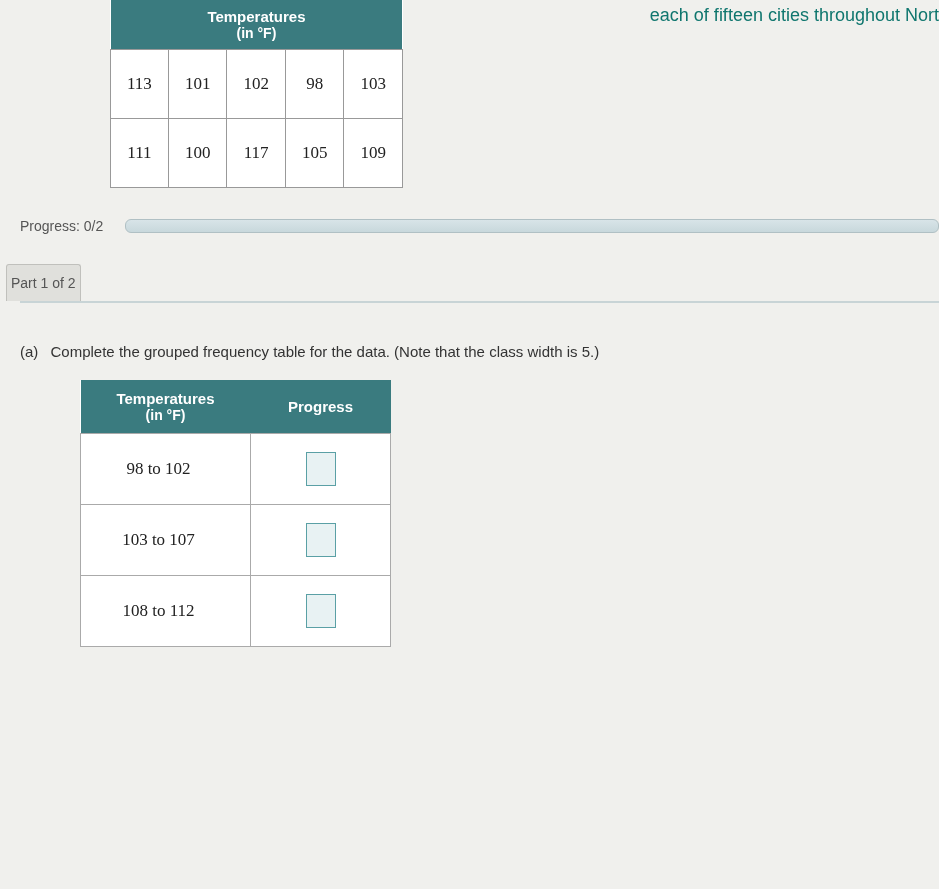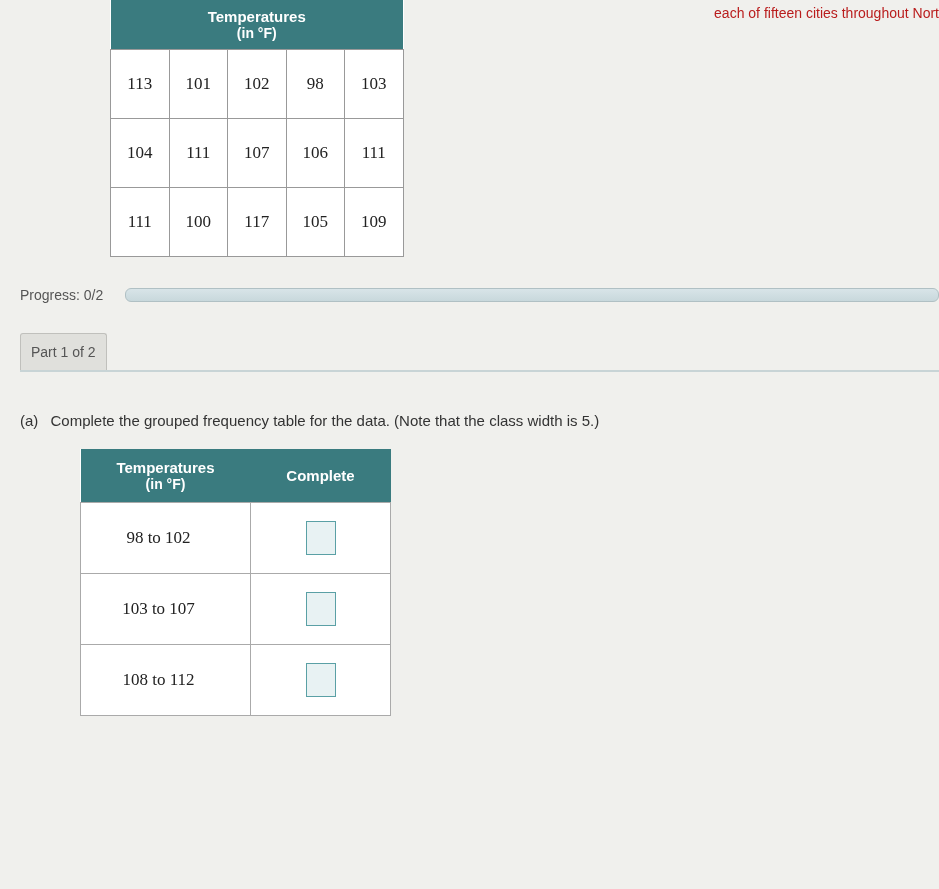--- a/index.html
+++ b/index.html
@@ -11,22 +11,22 @@
       font-family: Verdana, Geneva, sans-serif;
       background: #f0f0ed;
       color: #333;
       width: 939px;
       padding: 0;
     }
     .top-text {
       position: absolute;
       top: 5px;
       right: 0;
-      font-size: 14px;
-      color: #b91c1c;
+      font-size: 18px;
+      color: #0f766e;
       white-space: nowrap;
       text-align: right;
     }
     .data-table-wrapper {
       margin-left: 110px;
       margin-top: 0;
     }
     .data-table {
       border-collapse: collapse;
       background: #fff;
@@ -65,26 +65,26 @@
     }
     .progress-bar {
       flex: 1;
       height: 14px;
       background: linear-gradient(to bottom, #d8e4e8, #c8d8dc);
       border-radius: 6px;
       border: 1px solid #b0c0c4;
     }
     .part-header {
       margin-top: 30px;
-      margin-left: 20px;
+      margin-left: 6px;
       background: #e0e0dc;
       border: 1px solid #c0c0bc;
       border-bottom: none;
       display: inline-block;
-      padding: 10px 10px;
+      padding: 10px 4px;
       font-size: 14px;
       color: #555;
       border-radius: 3px 3px 0 0;
     }
     .part-underline {
       border-top: 2px solid #c8d4d6;
       margin-left: 20px;
       margin-right: 0;
     }
     .question-area {
@@ -167,27 +167,20 @@
       </thead>
       <tbody>
         <tr>
           <td>113</td>
           <td>101</td>
           <td>102</td>
           <td>98</td>
           <td>103</td>
         </tr>
         <tr>
-          <td>104</td>
-          <td>111</td>
-          <td>107</td>
-          <td>106</td>
-          <td>111</td>
-        </tr>
-        <tr>
           <td>111</td>
           <td>100</td>
           <td>117</td>
           <td>105</td>
           <td>109</td>
         </tr>
       </tbody>
     </table>
   </div>
 
@@ -206,21 +199,21 @@
     </p>
 
     <div class="freq-table-wrapper">
       <table class="freq-table">
         <thead>
           <tr>
             <th>
               <span>Temperatures</span>
               <span class="sub">(in °F)</span>
             </th>
-            <th>Complete</th>
+            <th>Progress</th>
           </tr>
         </thead>
         <tbody>
           <tr>
             <td class="range">98 to 102</td>
             <td class="freq">
               <input class="input-box" type="text" value="" style="">
             </td>
           </tr>
           <tr>

